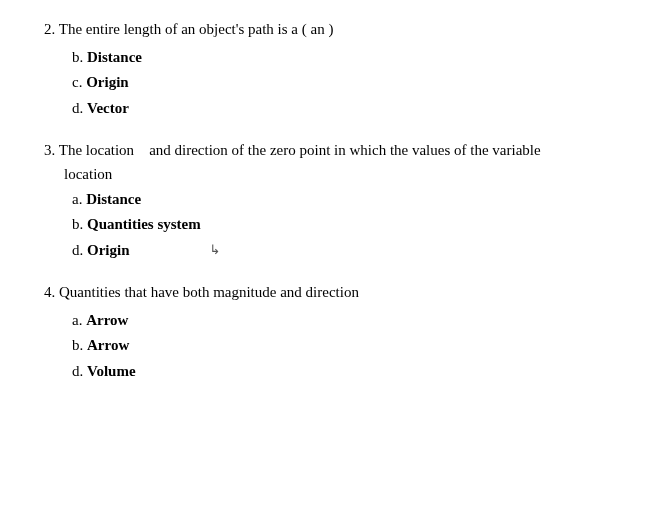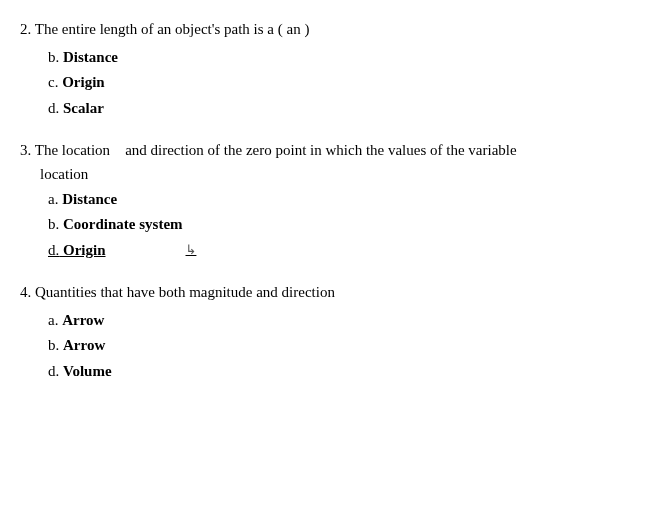--- a/index.html
+++ b/index.html
@@ -13,20 +13,21 @@
       font-family: 'Times New Roman', Times, serif;
       font-size: 15px;
       color: #000000;
       width: 645px;
       min-height: 519px;
       padding: 18px 20px 18px 20px;
     }
 
     .question-block {
       margin-bottom: 18px;
+      margin-left: 24px;
     }
 
     .question-text {
       line-height: 1.5;
       margin-bottom: 4px;
     }
 
     .options-list {
       list-style: none;
       padding-left: 28px;
@@ -43,21 +44,20 @@
     .arrow-marker {
       display: inline-block;
       font-size: 13px;
       color: #555;
     }
 
     .origin-row {
       display: flex;
       align-items: center;
       gap: 80px;
-      text-decoration: underline;
     }
   </style>
 </head>
 <body>
 
 <div class="question-block">
   <div class="question-text">
     <span>2.</span>
     <span>The entire length of an object's path is a ( an )</span>
   </div>
@@ -65,21 +65,21 @@
     <li>
       <span class="inline-normal">b.</span>
       <span class="option-bold">Distance</span>
     </li>
     <li>
       <span class="inline-normal">c.</span>
       <span class="option-bold">Origin</span>
     </li>
     <li>
       <span class="inline-normal">d.</span>
-      <span class="option-bold">Scalar</span>
+      <span class="option-bold">Vector</span>
     </li>
   </ul>
 </div>
 
 <div class="question-block">
   <div class="question-text">
     <span>3.</span>
     <span>The location</span>
     &nbsp;&nbsp;
     <span>and direction of the zero point in which the values of the variable</span>
@@ -87,21 +87,21 @@
   <div style="padding-left: 20px; margin-bottom: 4px;">
     <span>location</span>
   </div>
   <ul class="options-list">
     <li>
       <span class="inline-normal">a.</span>
       <span class="option-bold">Distance</span>
     </li>
     <li>
       <span class="inline-normal">b.</span>
-      <span class="option-bold">Coordinate system</span>
+      <span class="option-bold">Quantities system</span>
     </li>
     <li class="origin-row">
       <span>
         <span class="inline-normal">d.</span>
         <span class="option-bold">Origin</span>
       </span>
       <span class="arrow-marker">↳</span>
     </li>
   </ul>
 </div>

